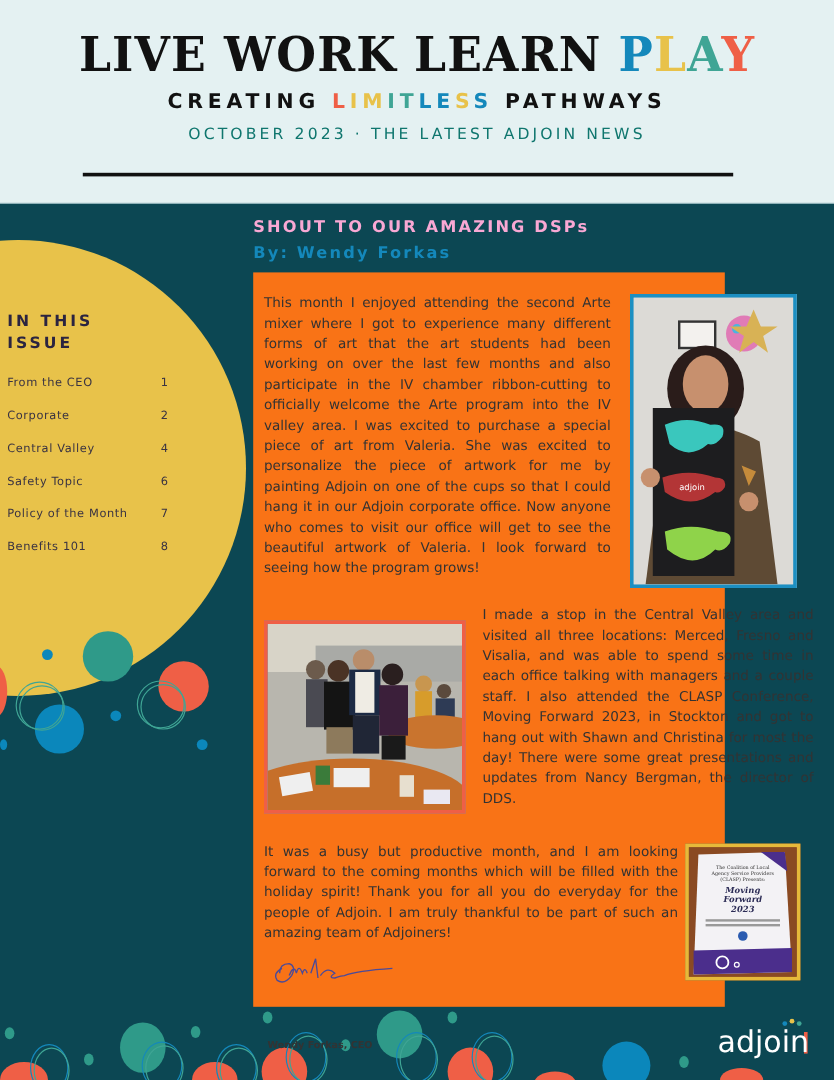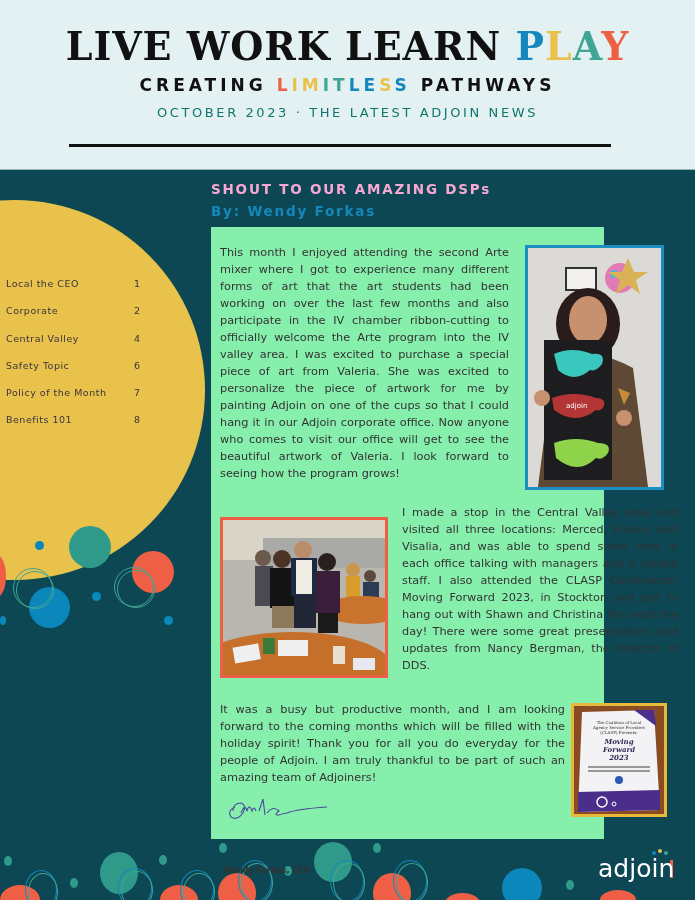--- a/index.html
+++ b/index.html
@@ -20,21 +20,21 @@
   .toc-item { display: flex; justify-content: space-between; height: 27.3px; font-family: "DejaVu Sans", sans-serif; font-size: 9.5px; letter-spacing: 0.5px; color: #3a3342; }
   .toc-item .num { width: 12px; text-align: left; }
 
   .dot { position: absolute; border-radius: 50%; }
   .ring { position: absolute; border-radius: 50%; border: 1.5px solid #3fa595; }
   .ring::after { content: ""; position: absolute; left: 2px; top: 2px; right: -2px; bottom: -2px; border-radius: 50%; border: 1px solid #3fa595; }
 
   .art-title { position: absolute; left: 211px; top: 181px; font-family: "DejaVu Sans", sans-serif; font-weight: bold; font-size: 13.5px; letter-spacing: 1.8px; color: #f9a8d4; }
   .art-by { position: absolute; left: 211px; top: 203px; font-family: "DejaVu Sans", sans-serif; font-weight: bold; font-size: 13.5px; letter-spacing: 1.8px; color: #1488bb; text-align: center; }
 
-  .article { position: absolute; left: 211px; top: 227px; width: 393px; height: 612px; background: #86efac; }
+  .article { position: absolute; left: 211px; top: 227px; width: 393px; height: 612px; background: #f97316; }
   .para { position: absolute; font-family: "DejaVu Sans", sans-serif; font-size: 11.3px; line-height: 17px; color: #333; text-align: justify; }
   .p1 { left: 9px; top: 17px; width: 289px; }
   .p2 { left: 191px; top: 277px; width: 276px; }
   .p3 { left: 9px; top: 474px; width: 345px; }
 
   .photo { position: absolute; overflow: hidden; }
   .photo1 { left: 314px; top: 18px; width: 139px; height: 245px; border: 3px solid #1c8fc2; background: #d9d8d4; }
   .photo2 { left: 9px; top: 290px; width: 168px; height: 161px; border: 3px solid #ef5f46; background: #8a8d8c; }
   .photo3 { left: 360px; top: 476px; width: 96px; height: 114px; border: 3px solid #e6b93a; background: #8a4a22; }
 
@@ -88,23 +88,27 @@
 <div class="dot" style="left:373px;top:843px;width:8px;height:10px;background:#2f9a89;"></div>
 <div class="dot" style="left:566px;top:880px;width:8px;height:10px;background:#2f9a89;"></div>
 <div class="ring" style="left:25px;top:870px;width:32px;height:40px;border-color:#1488bb;"></div>
 <div class="ring" style="left:118px;top:868px;width:34px;height:40px;border-color:#1488bb;"></div>
 <div class="ring" style="left:180px;top:870px;width:34px;height:40px;border-color:#1488bb;"></div>
 <div class="ring" style="left:238px;top:860px;width:34px;height:42px;border-color:#1488bb;"></div>
 <div class="ring" style="left:330px;top:860px;width:34px;height:42px;border-color:#1488bb;"></div>
 <div class="ring" style="left:393px;top:860px;width:34px;height:42px;border-color:#1488bb;"></div>
 
 <div class="toc">
+  <div class="toc-title">
+    <div>IN THIS</div>
+    <div>ISSUE</div>
+  </div>
   <div class="toc-list">
     <div class="toc-item">
-        <span>Local the CEO</span>
+        <span>From the CEO</span>
         <span class="num">1</span>
       </div>
     <div class="toc-item">
         <span>Corporate</span>
         <span class="num">2</span>
       </div>
     <div class="toc-item">
         <span>Central Valley</span>
         <span class="num">4</span>
       </div>

